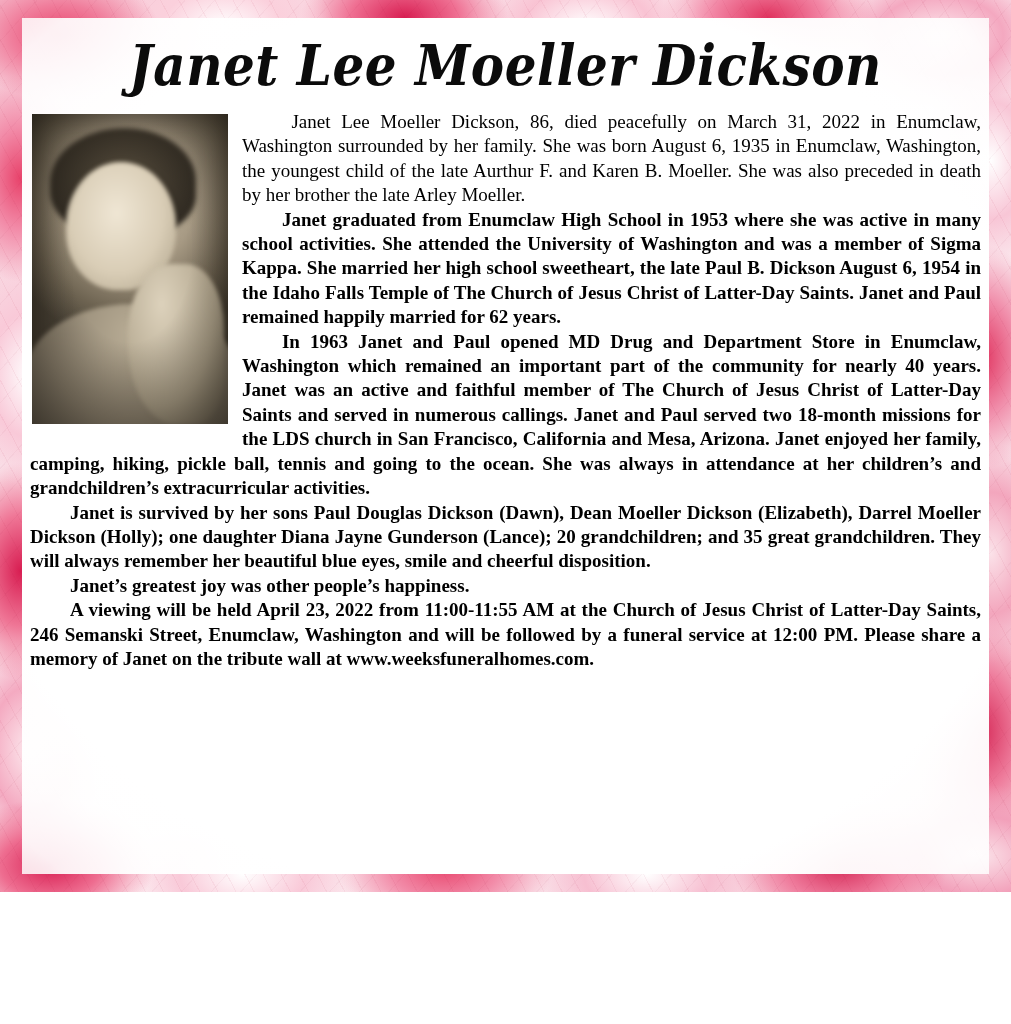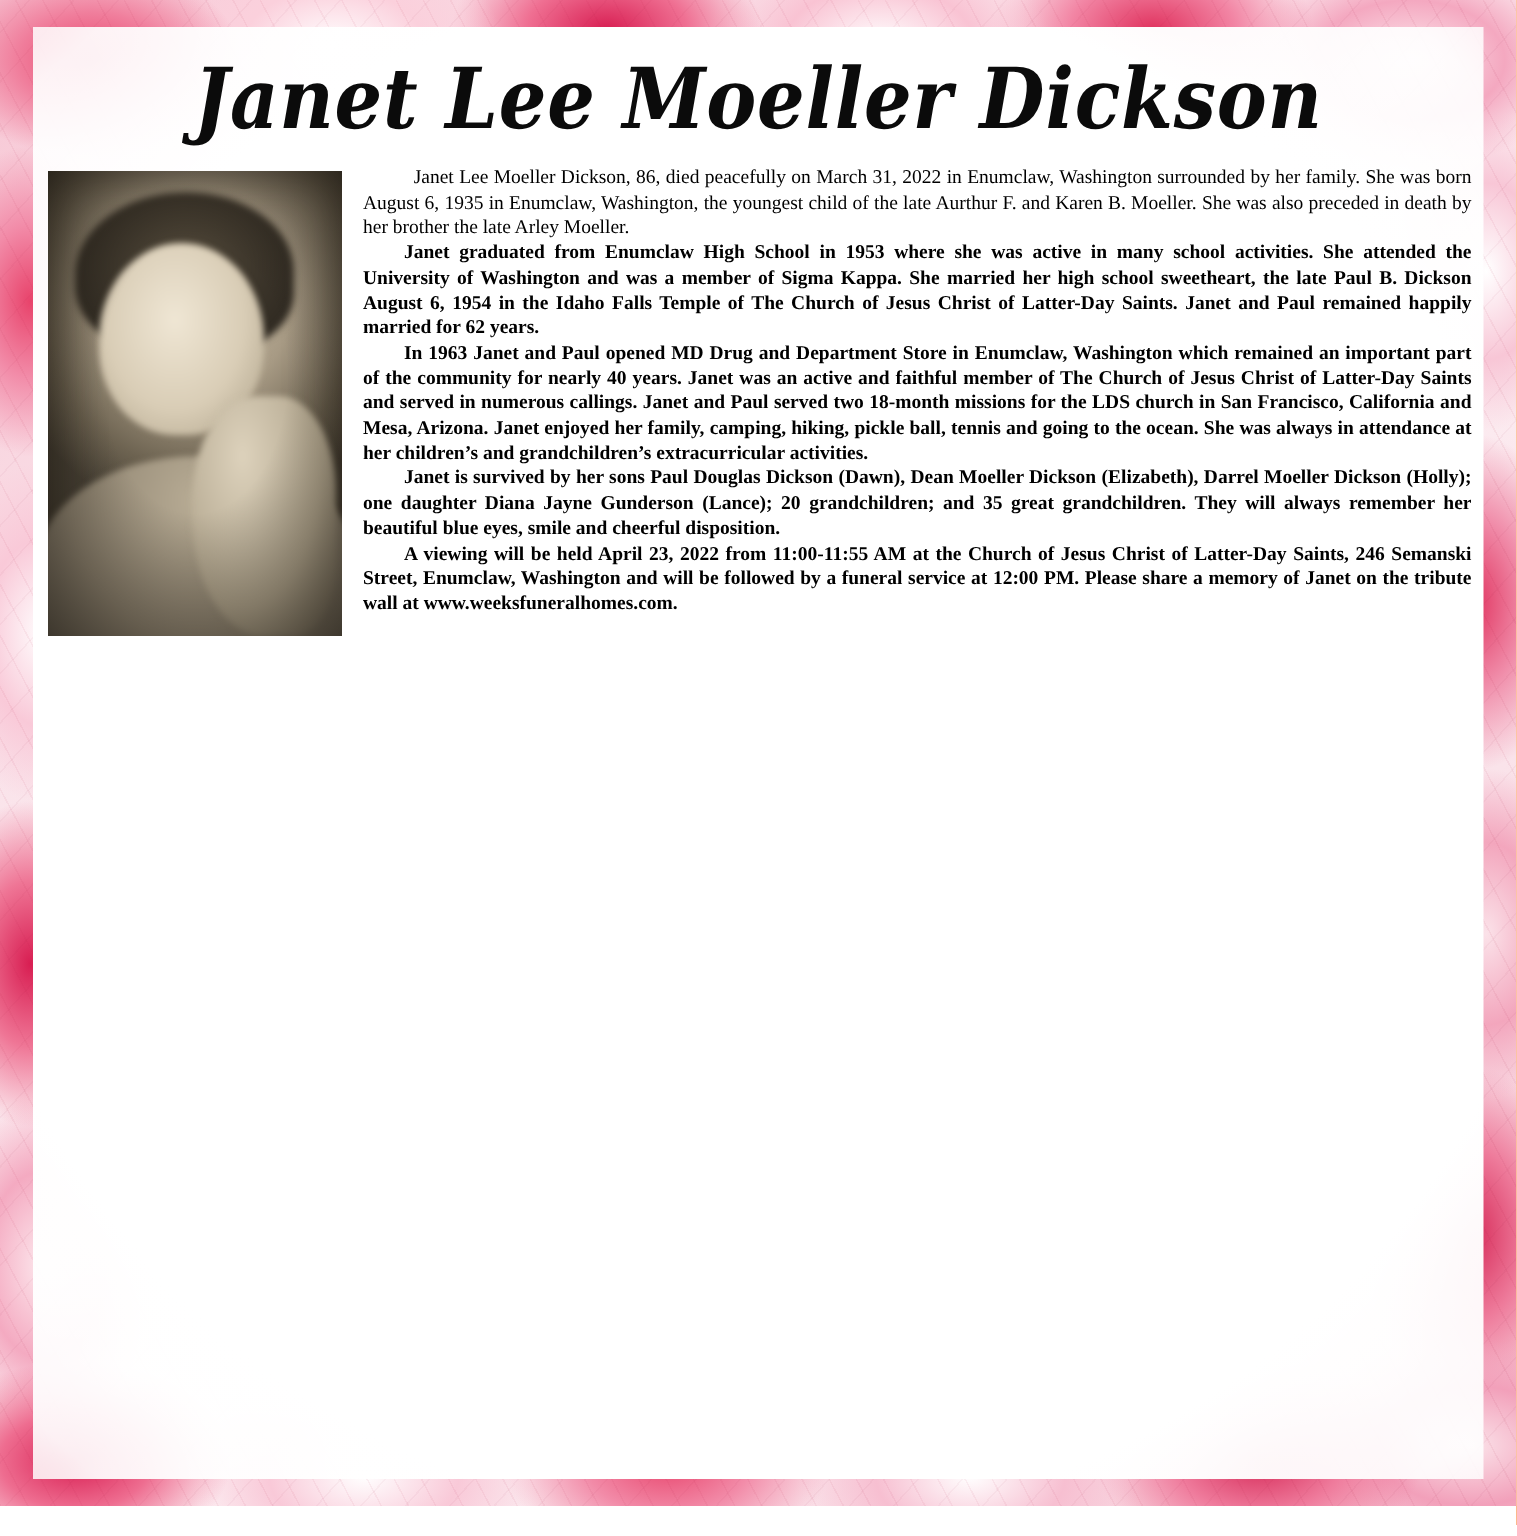--- a/index.html
+++ b/index.html
@@ -6,23 +6,23 @@
     margin: 0;
     padding: 0;
     background: #ffffff;
   }
   body {
     font-family: "Liberation Serif", serif;
   }
   .page {
     position: relative;
     width: 1011px;
-    height: 1004px;
+    height: 892px;
     overflow: hidden;
-    background: #f97316;
+    background: #7dd3fc;
   }
 
   
   .floral-frame {
     position: absolute;
     inset: 0;
     background:
       radial-gradient(ellipse 140px 90px at 6% 4%,   #e8436b 0%, #f07e9c 35%, rgba(240,150,175,0) 72%),
       radial-gradient(ellipse 150px 95px at 22% 3%,  #ffffff 0%, #fbd0dc 40%, rgba(250,200,215,0) 75%),
       radial-gradient(ellipse 140px 85px at 40% 2%,  #d81e52 0%, #ef6f92 38%, rgba(238,140,170,0) 74%),
@@ -77,21 +77,21 @@
     text-align: center;
     color: #0b0b0b;
     letter-spacing: 0.5px;
     margin: 18px 0 8px 0;
     transform: scaleY(1.12);
     transform-origin: center top;
   }
   .body-wrap {
     margin-top: 22px;
     color: #000;
-    font-size: 13px;
+    font-size: 19px;
     line-height: 1.285;
     text-align: justify;
     text-justify: inter-word;
   }
   .portrait {
     float: left;
     width: 196px;
     height: 310px;
     margin: 4px 14px 6px 2px;
     background:
@@ -162,17 +162,18 @@
         <div class="face"></div>
         <div class="shoulder"></div>
         <div class="arm"></div>
         <div class="vignette"></div>
       </div>
 
       <p class="para first">Janet Lee Moeller Dickson, 86, died peacefully on March 31, 2022 in Enumclaw, Washington surrounded by her family. She was born August 6, 1935 in Enumclaw, Washington, the youngest child of the late Aurthur F. and Karen B. Moeller. She was also preceded in death by her brother the late Arley Moeller.</p>
       <p class="para">Janet graduated from Enumclaw High School in 1953 where she was active in many school activities. She attended the University of Washington and was a member of Sigma Kappa. She married her high school sweetheart, the late Paul B. Dickson August 6, 1954 in the Idaho Falls Temple of The Church of Jesus Christ of Latter-Day Saints. Janet and Paul remained happily married for 62 years.</p>
       <p class="para">In 1963 Janet and Paul opened MD Drug and Department Store in Enumclaw, Washington which remained an important part of the community for nearly 40 years. Janet was an active and faithful member of The Church of Jesus Christ of Latter-Day Saints and served in numerous callings. Janet and Paul served two 18-month missions for the LDS church in San Francisco, California and Mesa, Arizona. Janet enjoyed her family, camping, hiking, pickle ball, tennis and going to the ocean. She was always in attendance at her children’s and grandchildren’s extracurricular activities.</p>
       <p class="para">Janet is survived by her sons Paul Douglas Dickson (Dawn), Dean Moeller Dickson (Elizabeth), Darrel Moeller Dickson (Holly); one daughter Diana Jayne Gunderson (Lance); 20 grandchildren; and 35 great grandchildren.  They will always remember her beautiful blue eyes, smile and cheerful disposition.</p>
+      <p class="para">Janet’s greatest joy was other people’s happiness.</p>
       <p class="para">A viewing will be held April 23, 2022 from 11:00-11:55 AM at the Church of Jesus Christ of Latter-Day Saints, 246 Semanski Street, Enumclaw, Washington and will be followed by a funeral service at 12:00 PM. Please share a memory of Janet on the tribute wall at www.weeksfuneralhomes.com.</p>
 
     </div>
   </div>
 </div>
 
 </body></html>

